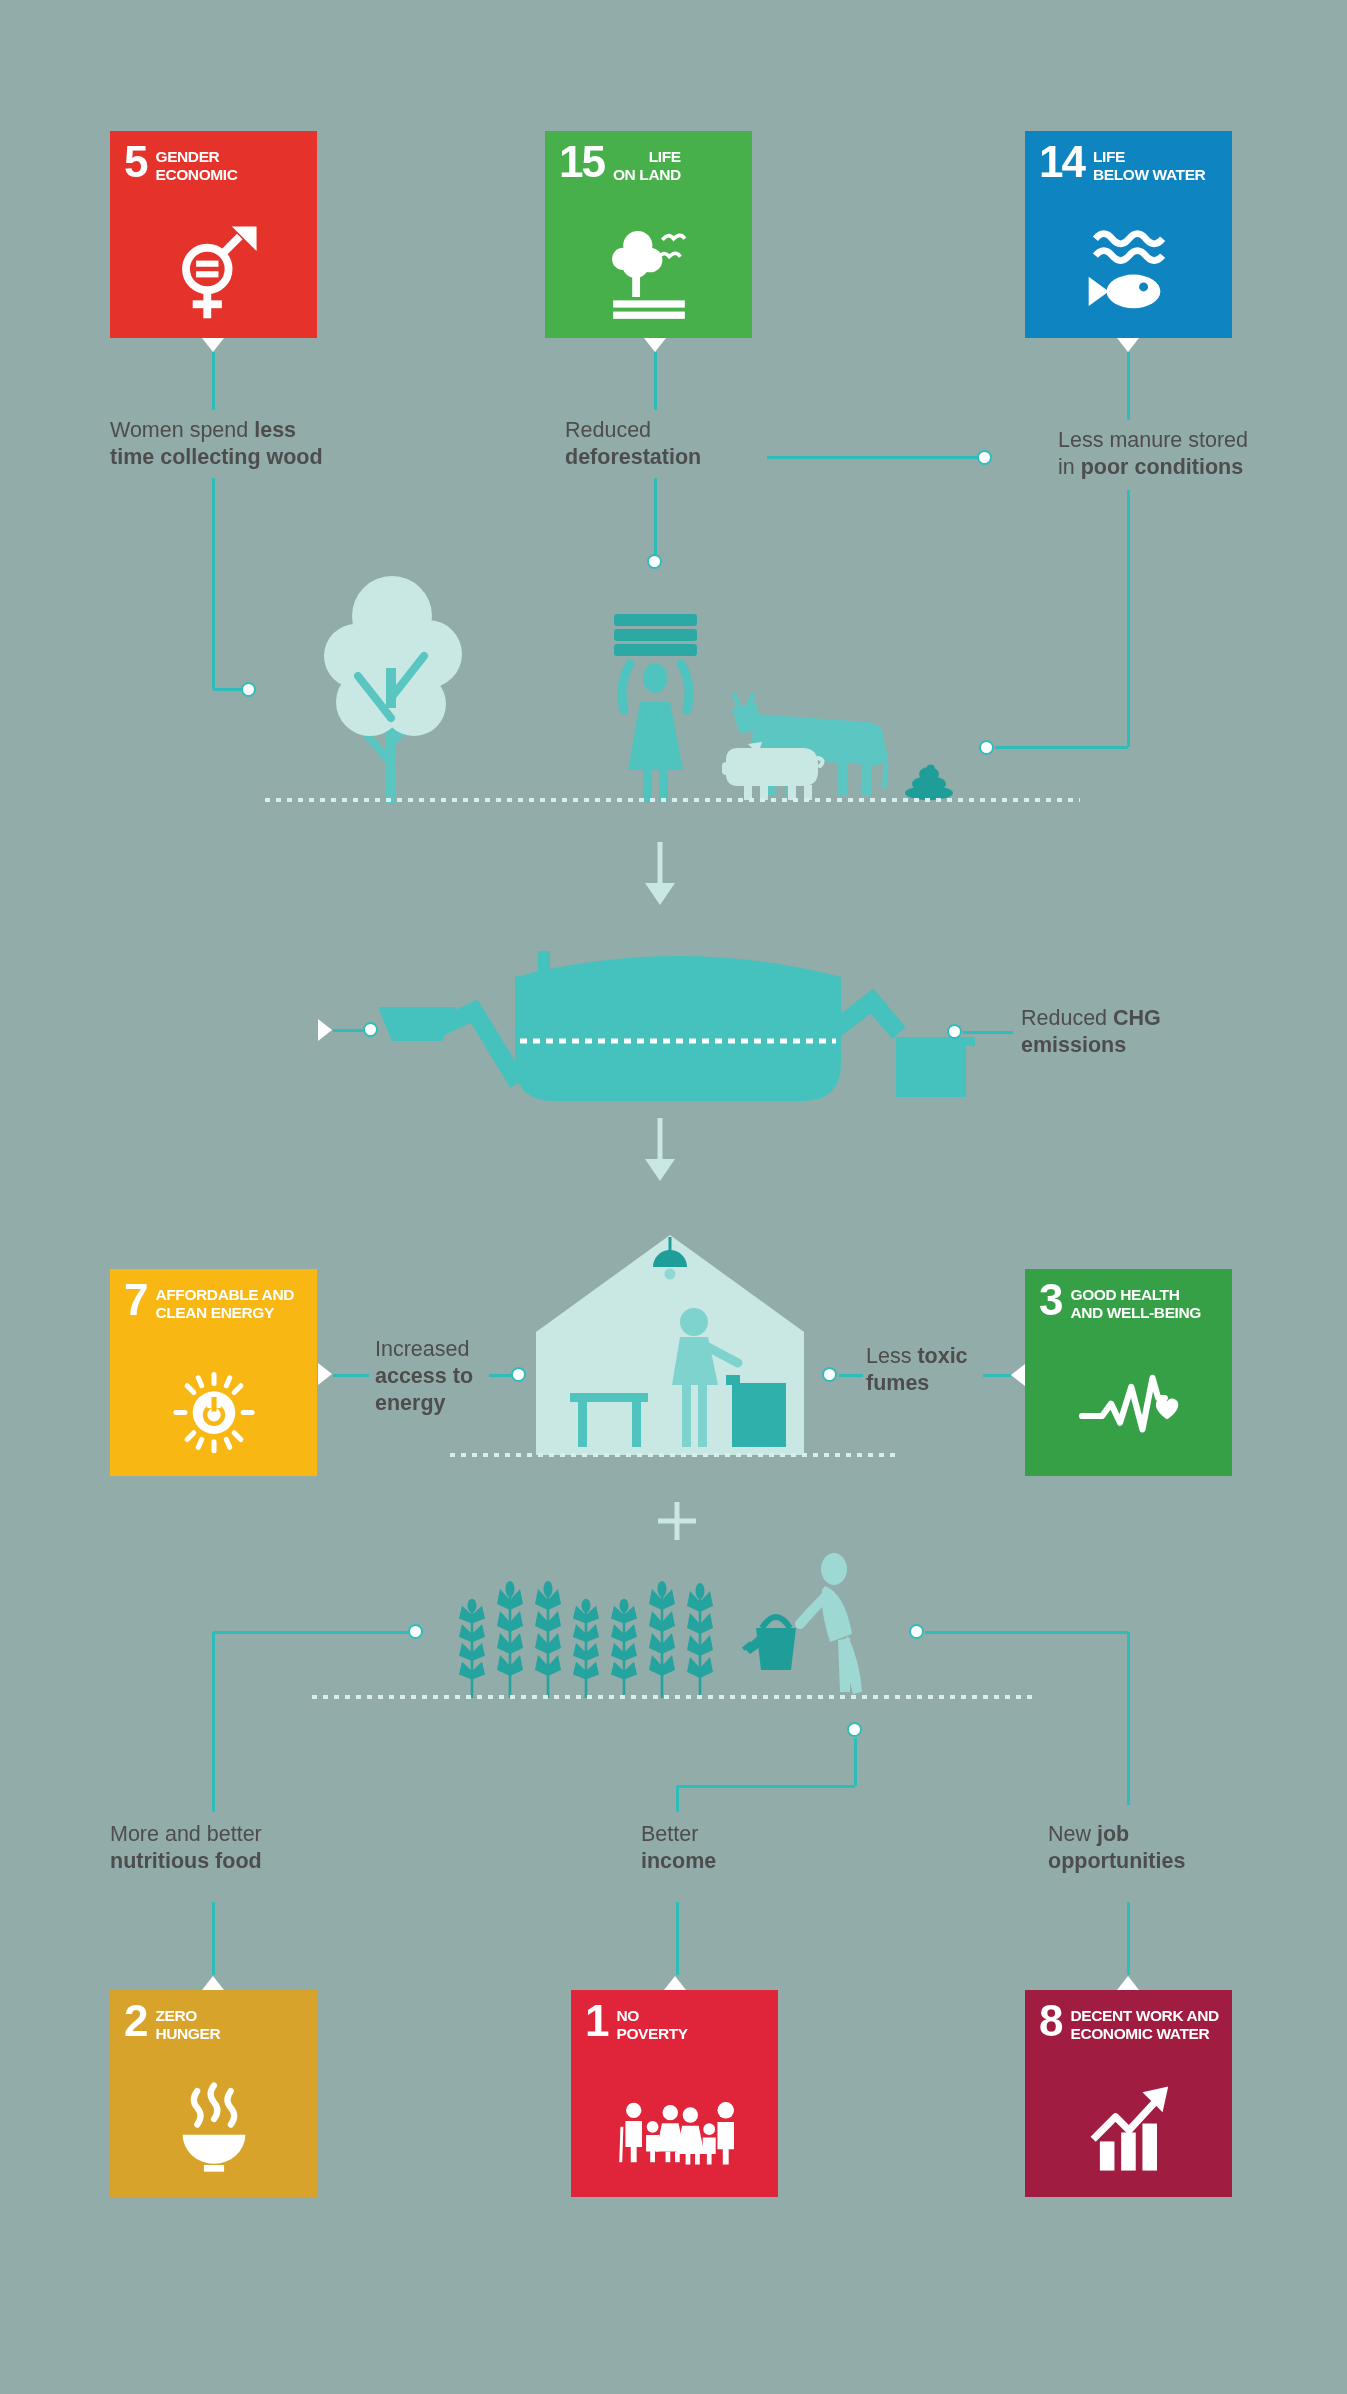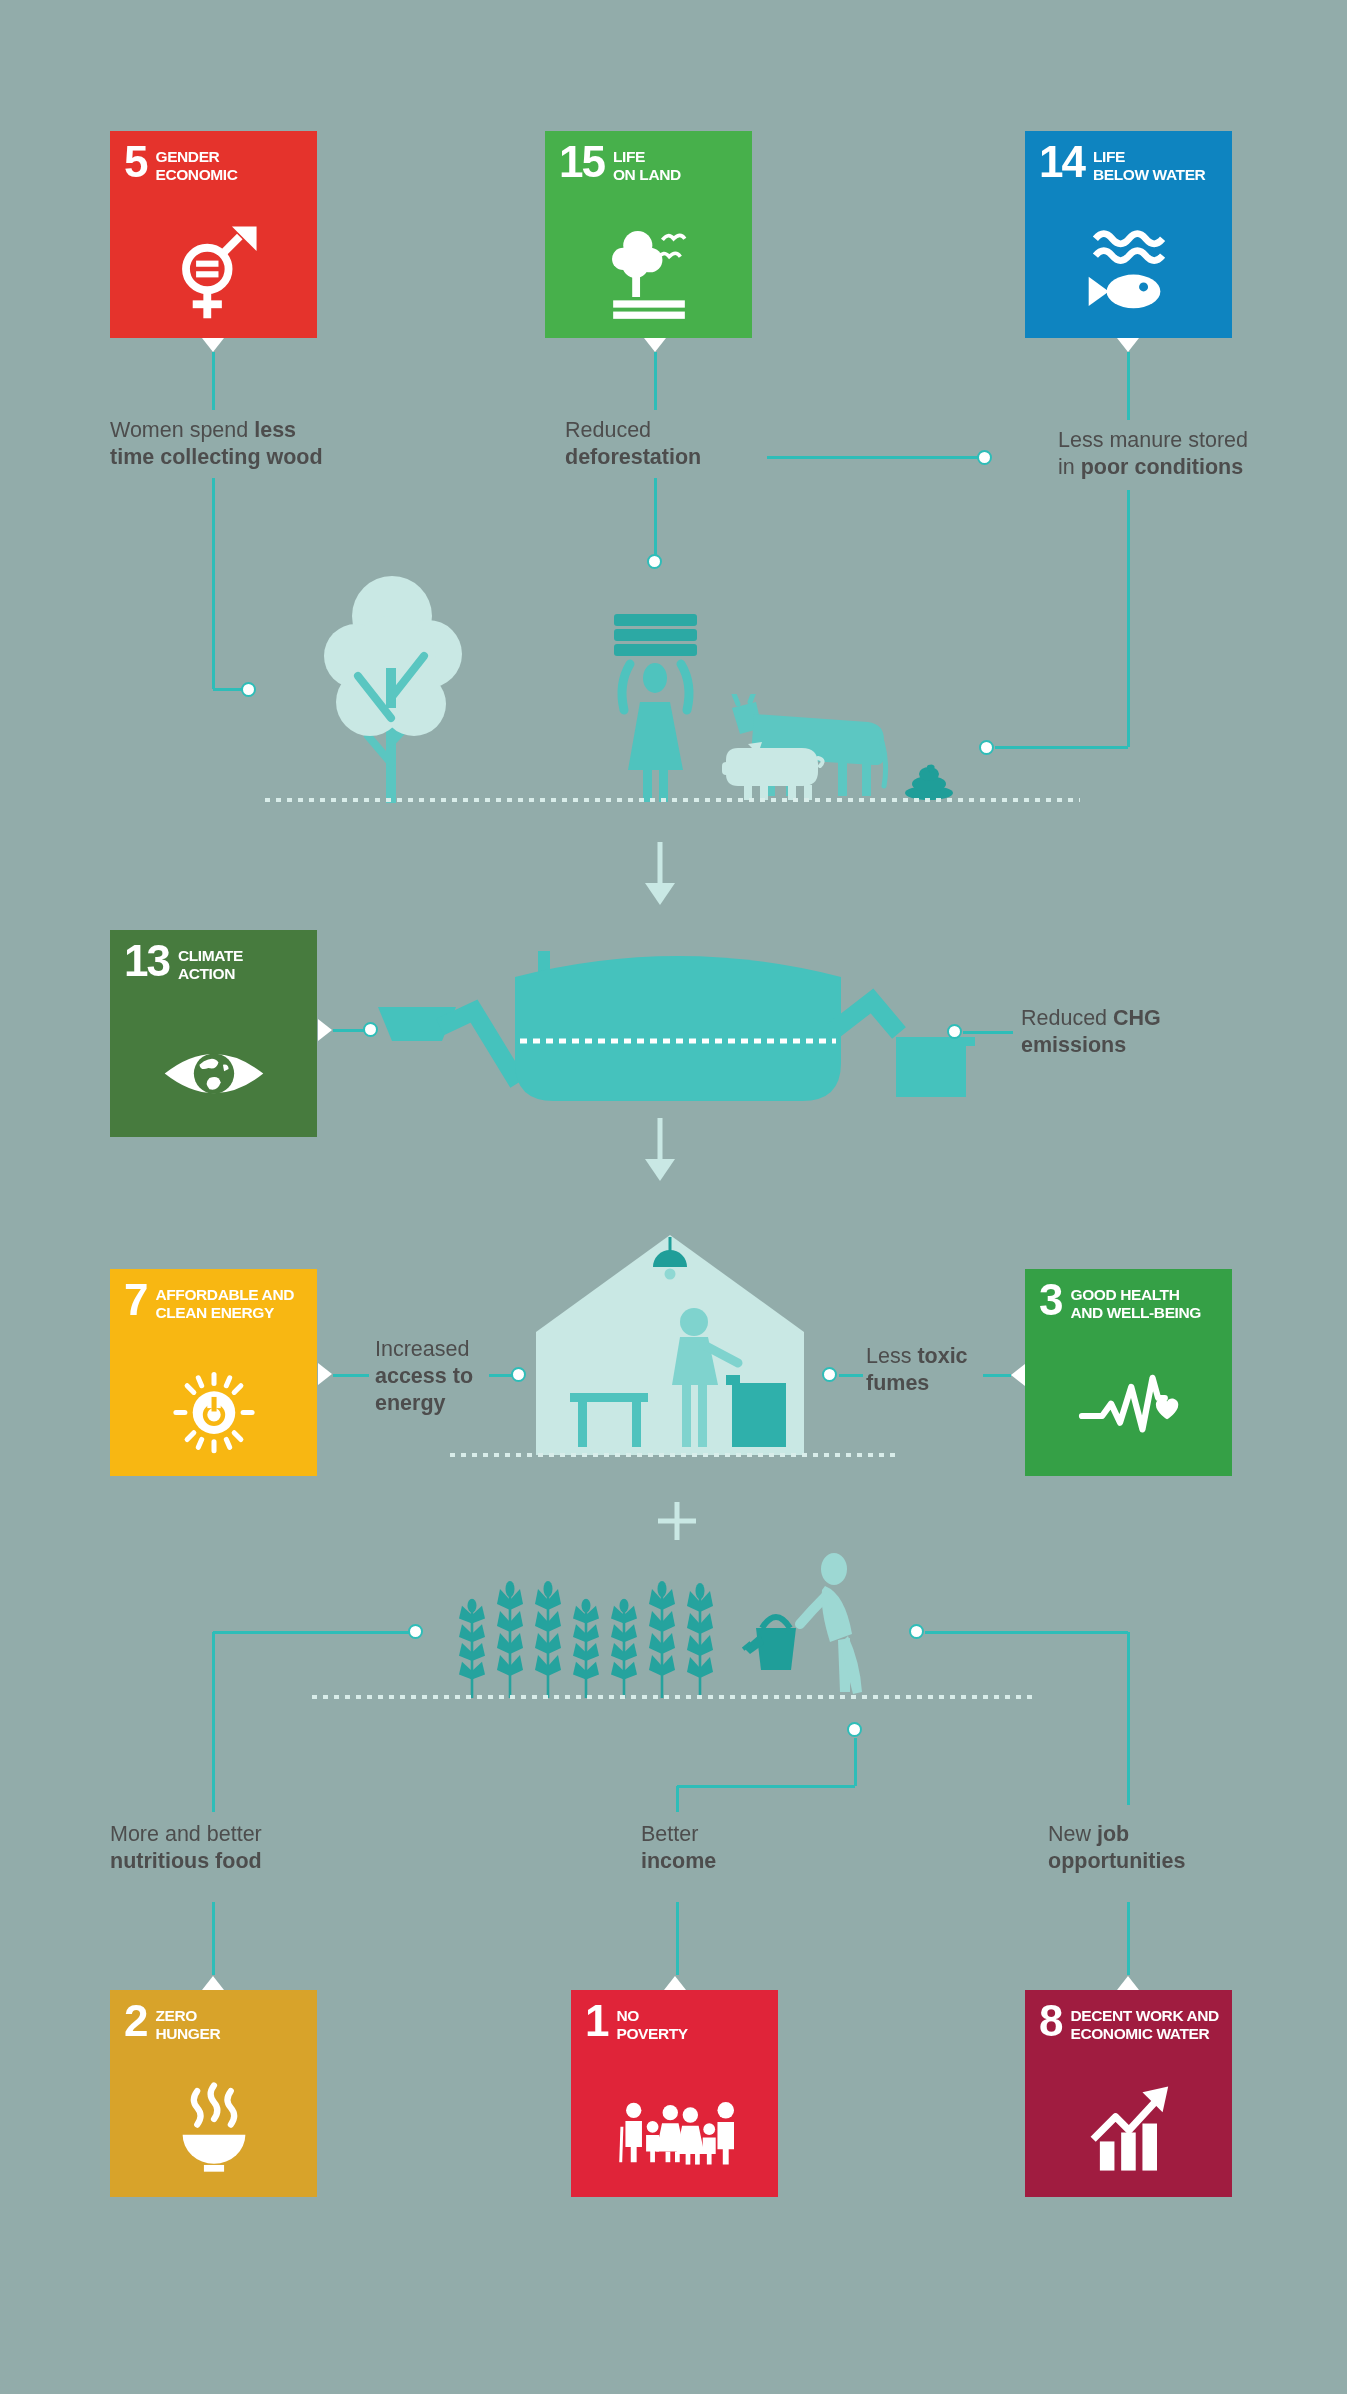--- a/index.html
+++ b/index.html
@@ -54,21 +54,21 @@
         <rect x="34" y="42.5" width="20" height="5.5" fill="#fff"></rect>
         <rect x="34" y="52" width="20" height="5.5" fill="#fff"></rect>
         <line x1="57" y1="37" x2="73" y2="21" stroke="#fff" stroke-width="7"></line>
         <polygon points="66,12 88,12 88,34" fill="#fff"></polygon>
         <rect x="40.5" y="69" width="7" height="25" fill="#fff"></rect>
         <rect x="31" y="78" width="26" height="7" fill="#fff"></rect>
       </svg>
     </div>
   </div>
 
-  <div class="sdg-box g15" style="left:545px;top:131px;">
+  <div class="sdg-box g15" style="left:545px;top:131px;text-align:right;">
     <div class="box-head">
       <span class="num">15</span>
       <span class="ttl"><span>LIFE</span><br><span>ON LAND</span></span>
     </div>
     <div class="box-icon">
       <svg width="112" height="112" viewBox="0 0 100 100">
         <circle cx="40" cy="29" r="13" fill="#fff"></circle>
           <circle cx="27" cy="41" r="10" fill="#fff"></circle>
         <circle cx="51" cy="42" r="11" fill="#fff"></circle>
           <circle cx="38" cy="46" r="12" fill="#fff"></circle>
@@ -183,35 +183,20 @@
     <path d="M26 3 q6 -2 2 4" stroke="#1F9E99" stroke-width="4" fill="none" stroke-linecap="round"></path>
   </svg>
 
   <div class="ground" style="left:265px;top:798px;width:815px;"></div>
 
   <svg class="abs" style="left:643px;top:842px;" width="34" height="64" viewBox="0 0 34 64">
     <rect x="14.5" y="0" width="5" height="43" fill="#C9E8E4"></rect>
     <polygon points="2,41 32,41 17,63" fill="#C9E8E4"></polygon>
   </svg>
 
-  <div class="sdg-box g13" style="left:110px;top:930px;">
-    <div class="box-head">
-      <span class="num">13</span>
-      <span class="ttl"><span>CLIMATE</span><br><span>ACTION</span></span>
-    </div>
-    <div class="box-icon">
-      <svg width="118" height="112" viewBox="0 0 100 100">
-        <path d="M6 55 Q50 20 94 55 Q50 90 6 55 Z" fill="#fff"></path>
-        <circle cx="50" cy="55" r="18" fill="#477B3E"></circle>
-        <path d="M41 44 q9 -5 13 1 q-2 7 -9 5 q-7 3 -8 -3 z" fill="#fff"></path>
-        <path d="M46 59 q8 -3 10 4 q-3 8 -10 6 q-5 -5 0 -10 z" fill="#fff"></path>
-        <path d="M58 47 q5 -1 5 4 l-4 2 z" fill="#fff"></path>
-      </svg>
-    </div>
-  </div>
 
   <div class="tri right" style="left:318px;top:1019px;"></div>
   <div class="hline" style="left:333px;top:1028.5px;width:31px;"></div>
   <div class="dot" style="left:363px;top:1022px;"></div>
 
   <svg class="abs" style="left:378px;top:935px;" width="600" height="170" viewBox="0 0 600 170">
     <polygon points="0,72 78,72 64,106 14,106" fill="#45C2BD"></polygon>
     <path d="M62 92 L96 76 L140 148" stroke="#45C2BD" stroke-width="18" fill="none"></path>
     <rect x="160" y="16" width="12" height="28" fill="#45C2BD"></rect>
     <path d="M137 42 Q300 0 463 42 L463 128 Q463 166 424 166 L176 166 Q137 166 137 128 Z" fill="#45C2BD"></path>

